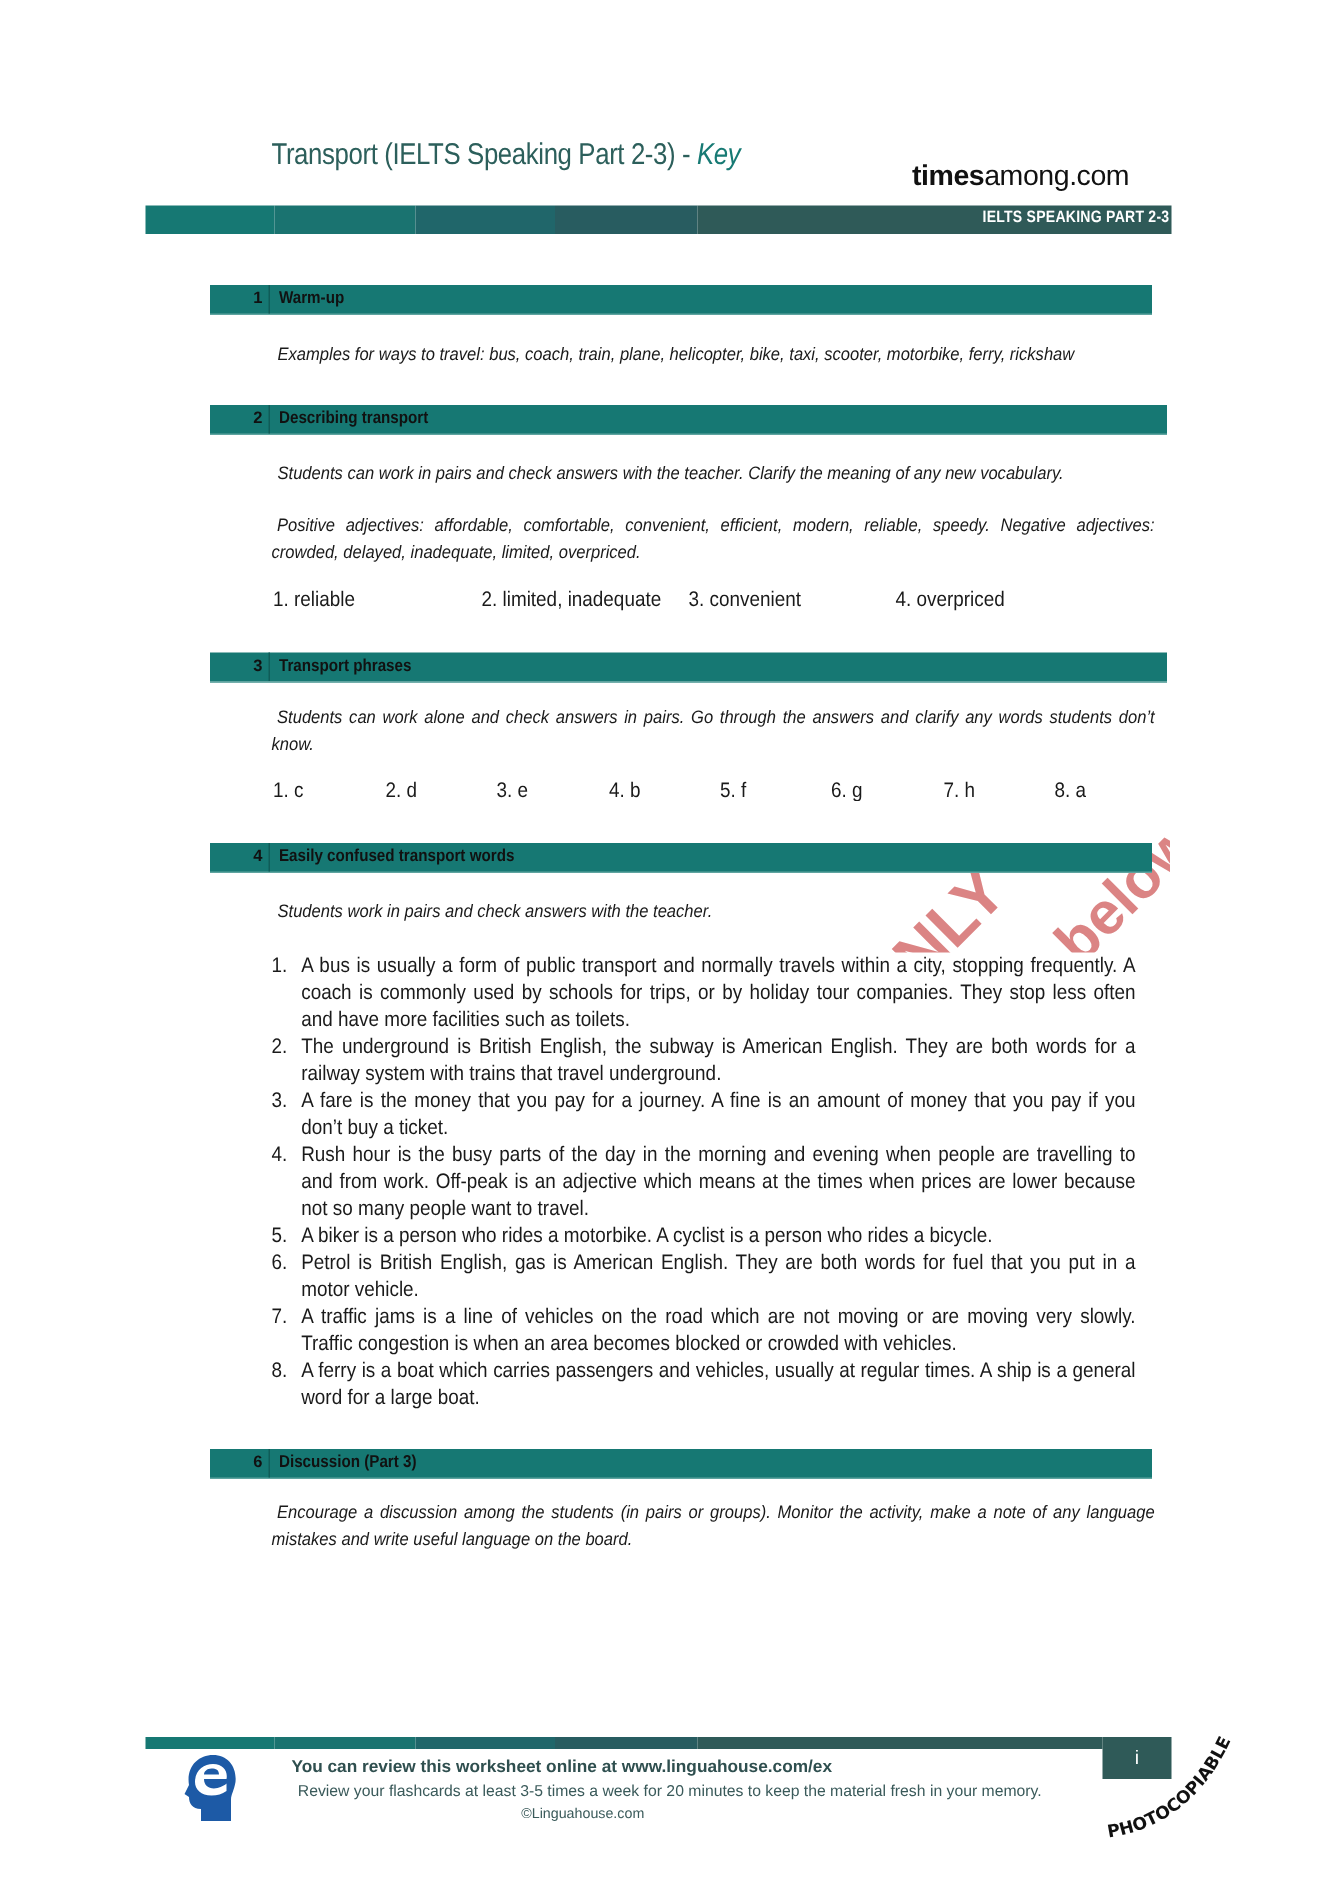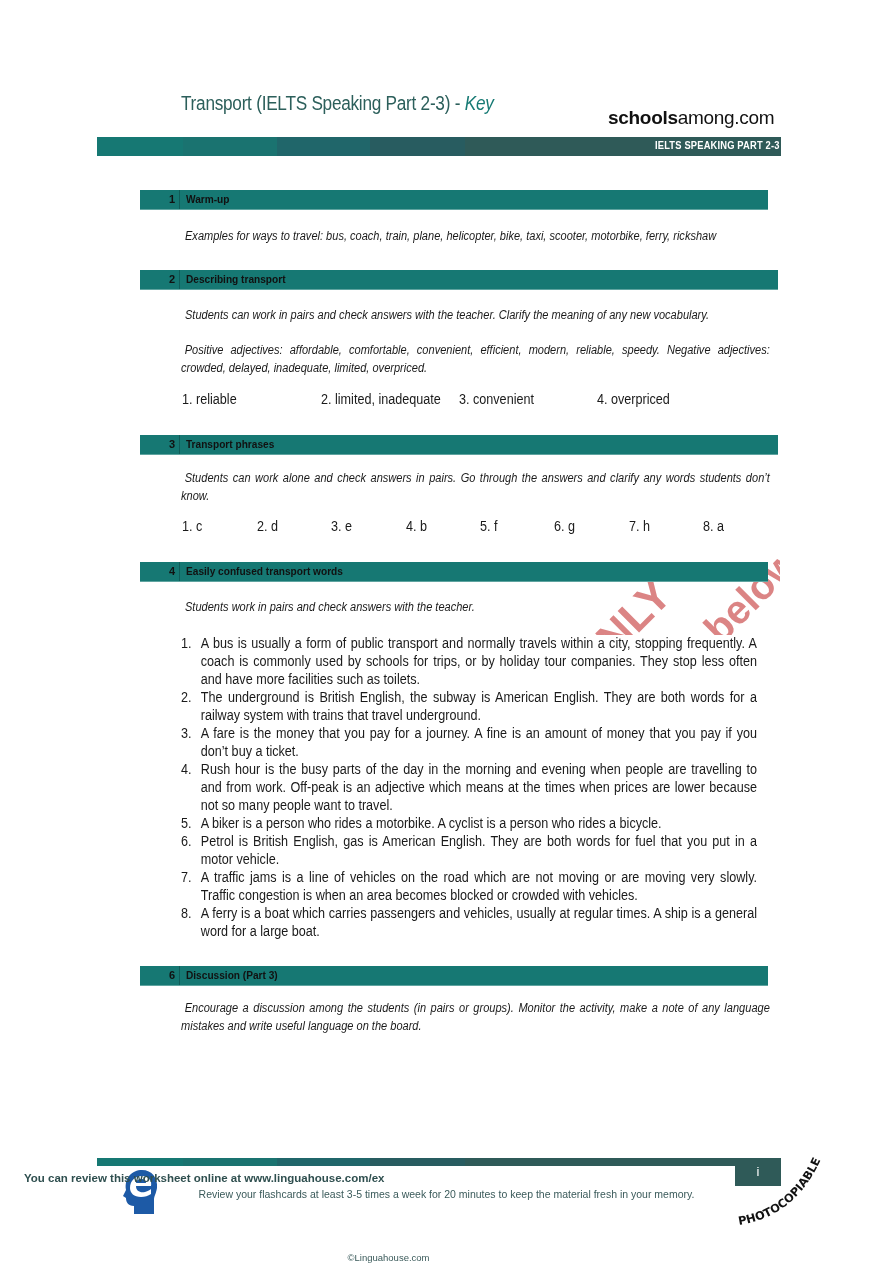--- a/index.html
+++ b/index.html
@@ -47,33 +47,33 @@
     .wm {
       left: 420px; top: 505px; width: 360px; height: 130px; overflow: hidden; pointer-events: none;
     }
     .wm-inner {
       position: absolute; left: 0; top: 0; transform: rotate(-45deg); transform-origin: 0 0;
       color: rgba(204, 80, 80, 0.7); font-weight: bold; white-space: nowrap;
     }
     .footer-bar { top: 1158px; height: 8px; }
     .pagebox { left: 735px; top: 1158px; width: 46px; height: 28px; background: #2f5a58; color: #fff;
       font-size: 13px; text-align: center; line-height: 28px; }
-    .f1 { left: 0; width: 749px; top: 1172px; font-size: 11.5px; font-weight: bold; color: #2f4f4f; margin-left: 24px; }
+    .f1 { left: 0; width: 749px; top: 1172px; text-align: center; font-size: 11.5px; font-weight: bold; color: #2f4f4f; }
     .f2 { left: 0; width: 893px; top: 1188px; text-align: center; font-size: 10.5px; color: #3a5a5a; }
-    .f3 { left: 0; width: 777px; top: 1204px; text-align: center; font-size: 9.5px; color: #3a5a5a; margin-top: 48px; }
+    .f3 { left: 0; width: 777px; top: 1204px; text-align: center; font-size: 9.5px; color: #3a5a5a; }
     .photocopiable {
       left: 735px; top: 1155px; width: 95px; height: 75px;
     }
   </style>
 </head>
 <body>
 
 <div class="abs title"><span>Transport (IELTS Speaking Part 2-3) - </span><span class="key">Key</span></div>
 
-<div class="abs brand"><span class="b1">schools</span><span>among</span><span class="b3">.com</span></div>
+<div class="abs brand"><span class="b1">times</span><span>among</span><span class="b3">.com</span></div>
 
 <div>
   <div class="abs hbar" style="left:97px;width:86px;background:#167873;"></div>
   <div class="abs hbar" style="left:183px;width:94px;background:#1a7370;"></div>
   <div class="abs hbar" style="left:277px;width:93px;background:#20666a;"></div>
   <div class="abs hbar" style="left:370px;width:95px;background:#285c60;"></div>
   <div class="abs hbar" style="left:465px;width:316px;background:#2f5a58;"></div>
   <div class="abs hbar-label">IELTS SPEAKING PART 2-3</div>
 </div>
 

